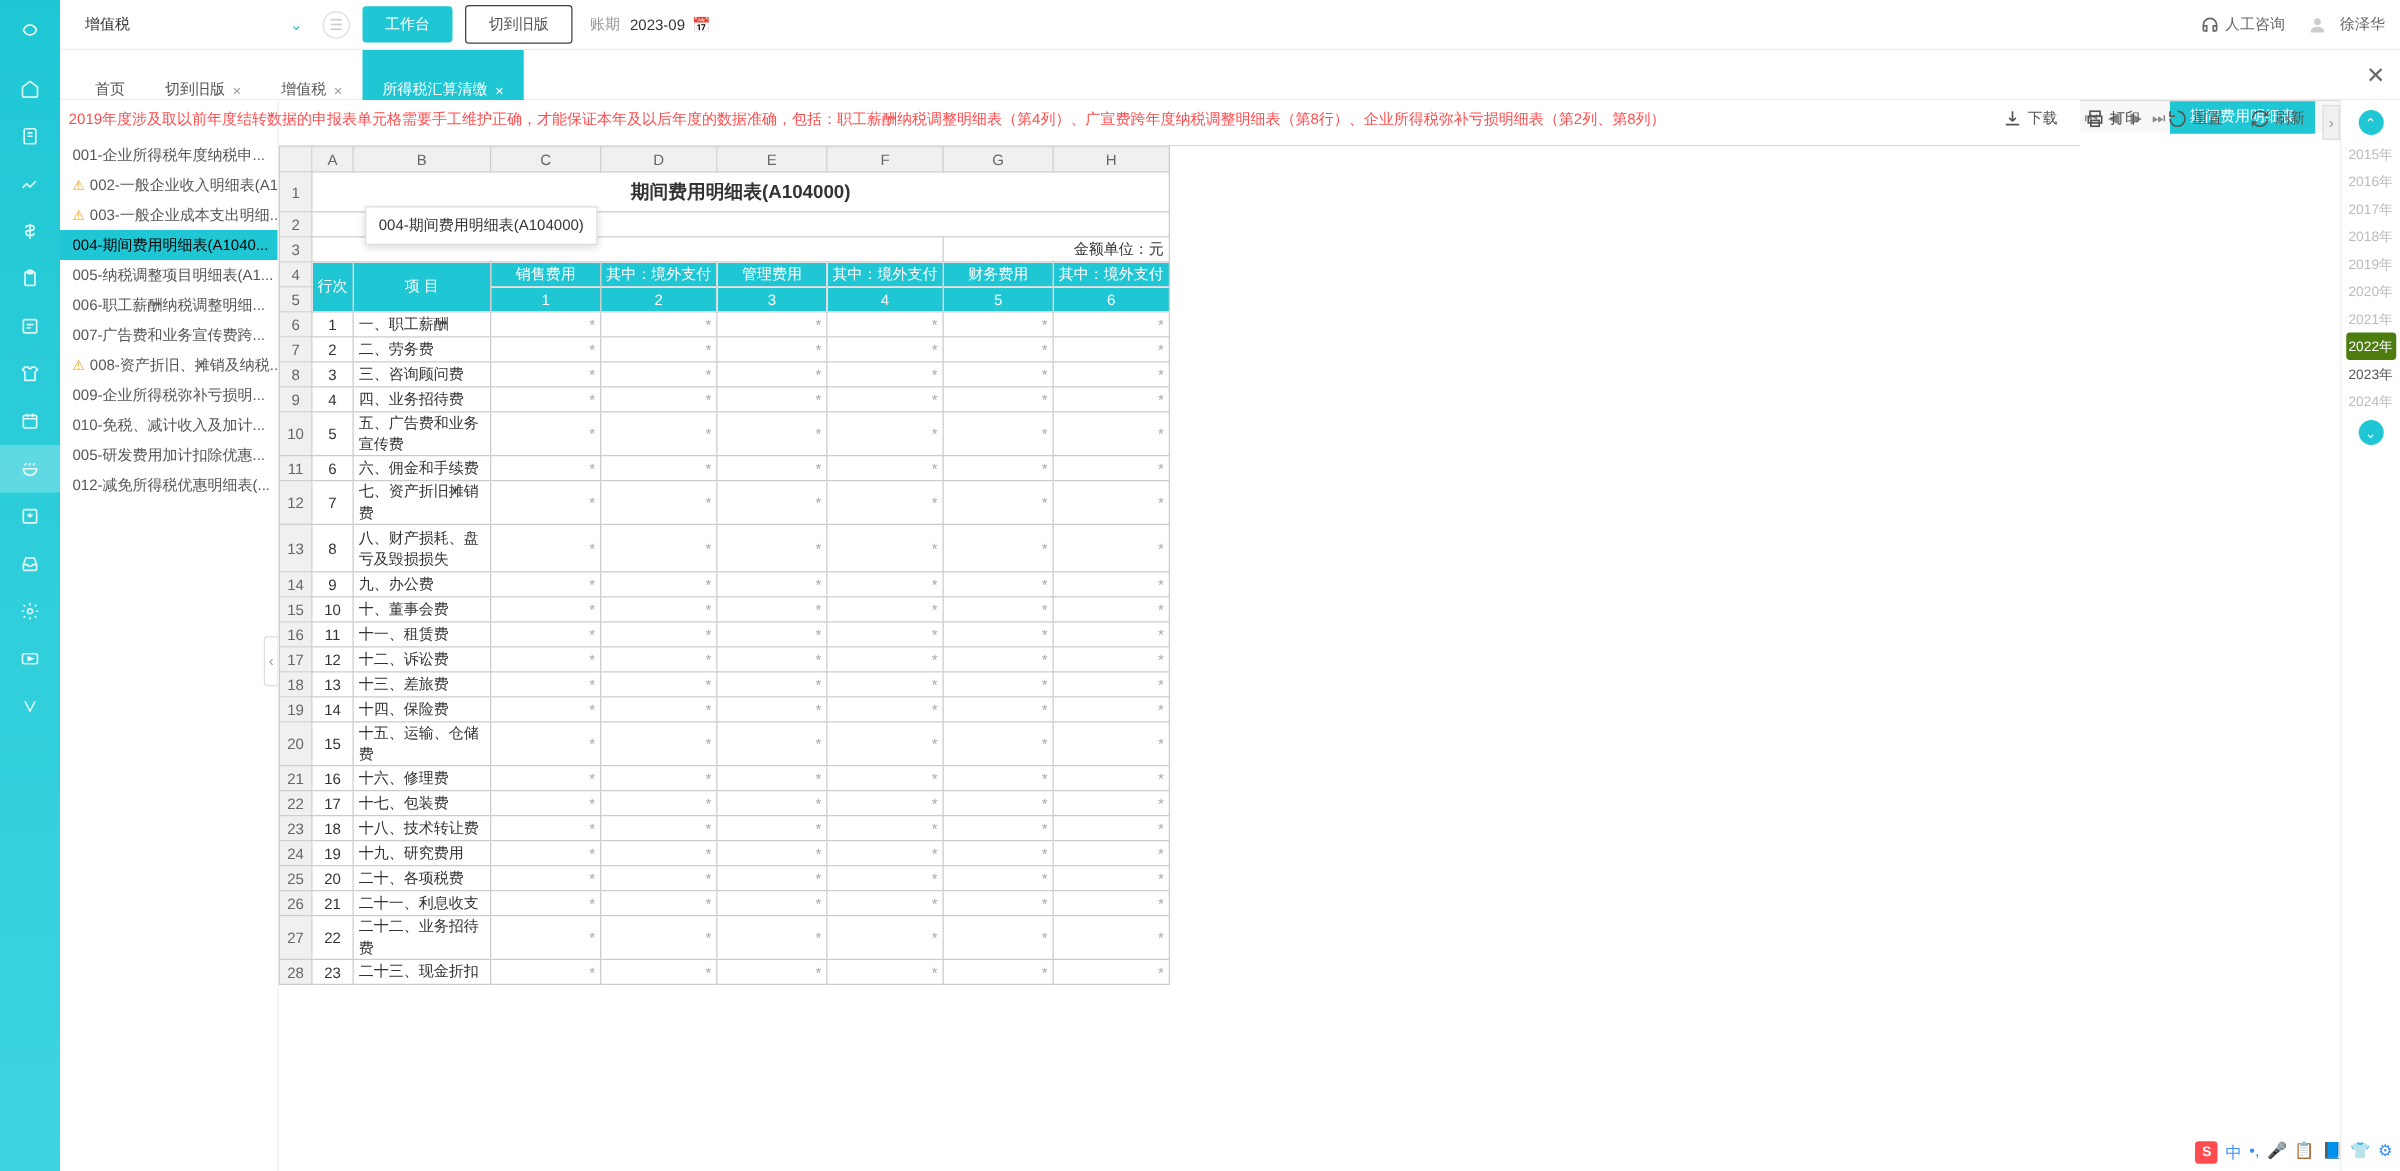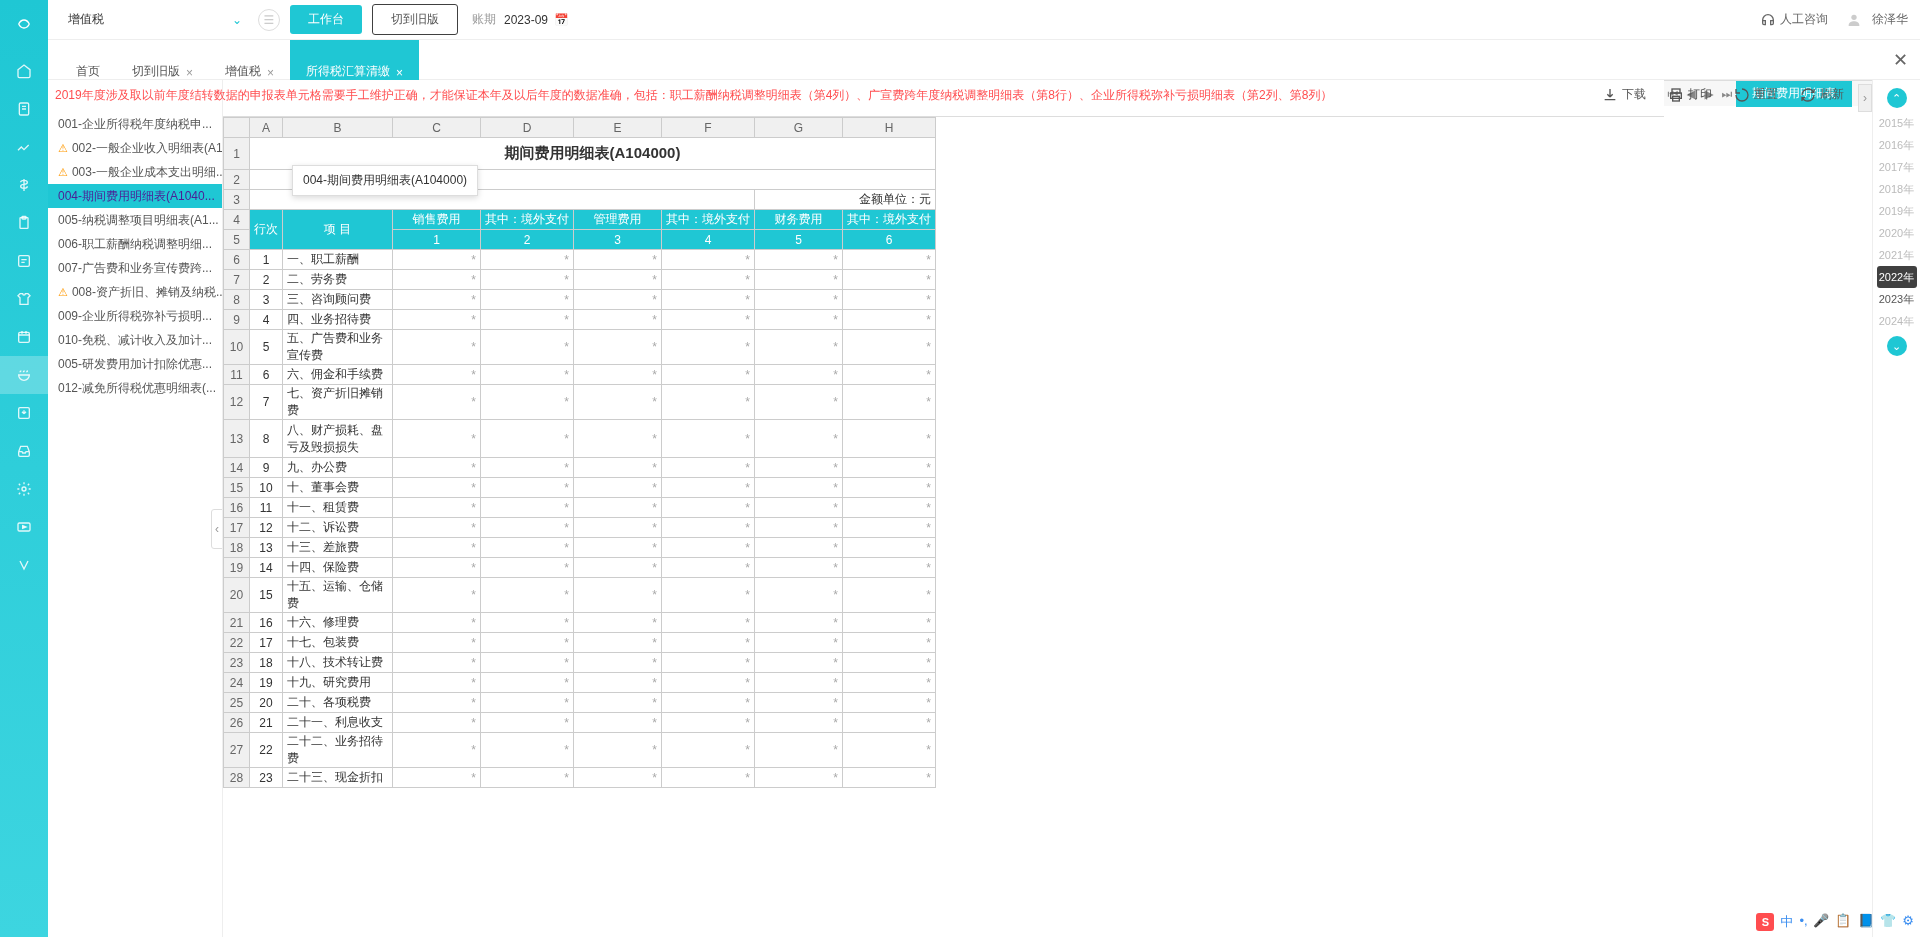--- a/index.html
+++ b/index.html
@@ -25,21 +25,21 @@
 .tabbar{height:40px;display:flex;align-items:center;border-bottom:1px solid #eee;padding:0 12px;position:relative;background:#fff}
 .tabbar .tab{padding:0 16px;height:40px;display:flex;align-items:flex-end;color:#555;cursor:pointer;position:relative}
 .tabbar .tab .close{margin-left:6px;color:#999}
 .tabbar .tab.active{background:#1fc7d4;color:#fff}
 .tabbar .tab.active .close{color:#fff}
 .tabbar .close-all{position:absolute;right:12px;color:#666;cursor:pointer;font-size:18px}
 .content{flex:1;display:flex;min-height:0;position:relative}
 .doc-list{width:175px;border-right:1px solid #eee;overflow-y:auto;padding:32px 0 6px 0;position:relative}
 .doc-list .item{padding:6px 10px;color:#555;cursor:pointer;white-space:nowrap;overflow:hidden;text-overflow:ellipsis;display:flex;align-items:center;height:24px}
 .doc-list .item .warn-icon{color:#ff9800;margin-right:4px;font-size:11px;flex-shrink:0}
-.doc-list .item.active{background:#1fc7d4;color:#4c1d95}
+.doc-list .item.active{background:#1fc7d4;color:#000000}
 .doc-list .collapse-handle{position:absolute;right:-1px;top:50%;width:12px;height:40px;background:#fff;border:1px solid #ddd;border-radius:3px 0 0 3px;display:flex;align-items:center;justify-content:center;color:#999;cursor:pointer;z-index:3}
 .sheet-area{flex:1;display:flex;min-width:0;position:relative}
 .toolbar{position:absolute;top:6px;right:28px;display:flex;gap:22px;z-index:6}
 .toolbar .tool{display:flex;align-items:center;color:#555;cursor:pointer}
 .toolbar .tool svg{margin-right:4px}
 .sheet-wrap{flex:1;overflow:auto;margin-top:36px;position:relative;border-top:1px solid #ddd}
 table.sheet{border-collapse:collapse;table-layout:fixed}
 table.sheet th,table.sheet td{border:1px solid #ccc;height:20px;background:#fff;padding:0 4px;font-size:12px;color:#333;white-space:nowrap;overflow:hidden}
 table.sheet .rowhdr,table.sheet .colhdr{background:#f0f0f0;text-align:center;color:#666;font-weight:normal}
 table.sheet .corner{background:#f0f0f0}
@@ -51,21 +51,21 @@
 .sheet-tabs{height:26px;border-top:1px solid #ddd;display:flex;align-items:center;background:#f7f7f7}
 .sheet-tabs .nav{width:18px;text-align:center;color:#888;cursor:pointer}
 .sheet-tabs .stab{padding:0 16px;height:26px;display:flex;align-items:center;background:#1fc7d4;color:#fff;cursor:pointer}
 .sheet-tabs .hscroll{flex:1;height:12px;margin:0 10px;position:relative}
 .sheet-tabs .hscroll .track{position:absolute;left:420px;right:0;top:2px;height:10px;background:#eee;border:1px solid #ddd}
 .sheet-tabs .hscroll .thumb{position:absolute;left:0;width:55%;top:0;bottom:0;background:#ccc}
 .tooltip{position:absolute;left:244px;top:85px;background:#fff;border:1px solid #ddd;box-shadow:0 2px 6px rgba(0,0,0,.15);padding:6px 10px;color:#333;z-index:20;white-space:nowrap}
 .year-rail{width:48px;background:#fff;border-left:1px solid #eee;display:flex;flex-direction:column;align-items:center;padding:8px 0;gap:4px}
 .year-rail .y{width:40px;height:22px;display:flex;align-items:center;justify-content:center;color:#bbb;cursor:pointer;border-radius:3px;font-size:11px}
 .year-rail .y.enabled{color:#555}
-.year-rail .y.active{background:#404040;color:#fff}
+.year-rail .y.active{background:#4d7c0f;color:#fff}
 .year-rail .arrow{width:20px;height:20px;border-radius:50%;background:#1fc7d4;color:#fff;display:flex;align-items:center;justify-content:center;cursor:pointer;font-size:11px}
 .expand-handle{position:absolute;right:0;top:4px;width:14px;height:28px;background:#f0f0f0;border:1px solid #ddd;display:flex;align-items:center;justify-content:center;color:#999;cursor:pointer;z-index:4}
 .ime-bar{position:fixed;right:6px;bottom:6px;display:flex;align-items:center;gap:6px;z-index:100}
 .ime-bar .ime-icon{width:18px;height:18px;background:#ff4d4f;color:#fff;display:flex;align-items:center;justify-content:center;border-radius:3px;font-weight:bold;font-size:11px}
 .ime-bar span{color:#3b8ef0;font-size:13px}
 svg{width:16px;height:16px}
 </style>
 </head>
 <body>
 

